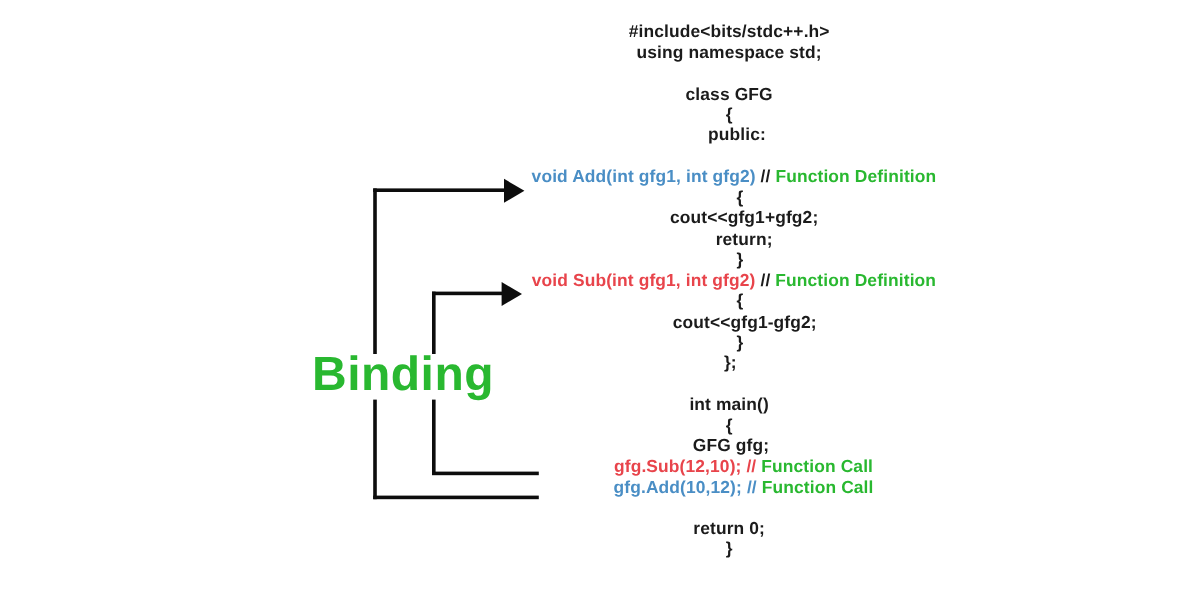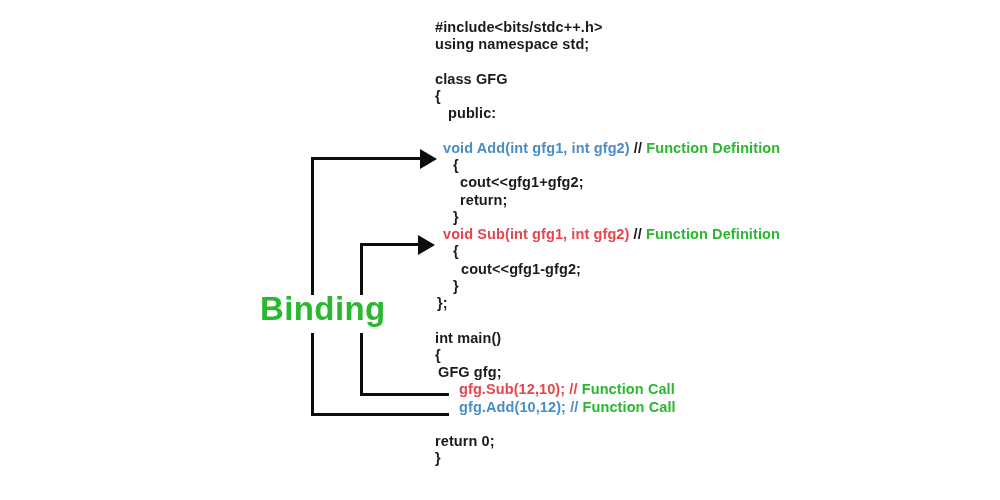--- a/index.html
+++ b/index.html
@@ -4,32 +4,32 @@
 <style>
   * { margin:0; padding:0; box-sizing:border-box; }
   html,body { background:#ffffff; }
   body {
     width:1000px; height:500px;
     font-family:"Liberation Sans", sans-serif;
     overflow:hidden;
   }
   .canvas {
     position:relative; width:1000px; height:500px;
-    background:var(--bg,#ffffff); overflow:hidden;
+    background:var(--bg,#ffffff); overflow:hidden;text-align:center;
   }
   .code-block {
     position:absolute; left:435px; top:19px;
     font-size:14.5px; font-weight:700; line-height:17.25px;
     letter-spacing:0.1px; white-space:pre;
     color:var(--code,#1b1b1b);
   }
   .code-line { height:17.25px; }
   .binding-label {
     position:absolute; left:260px; top:290px;
-    font-size:33px; font-weight:800; letter-spacing:0.4px;
+    font-size:40px; font-weight:800; letter-spacing:0.4px;
     color:var(--green,#29b830);
   }
   .arrow-part {
     position:absolute; background:var(--arrow,#0d0d0d);
   }
   .arrow-head {
     position:absolute; width:0; height:0; background:transparent;
     border-top:10px solid transparent;
     border-bottom:10px solid transparent;
     border-left:17px solid var(--arrow,#0d0d0d);

